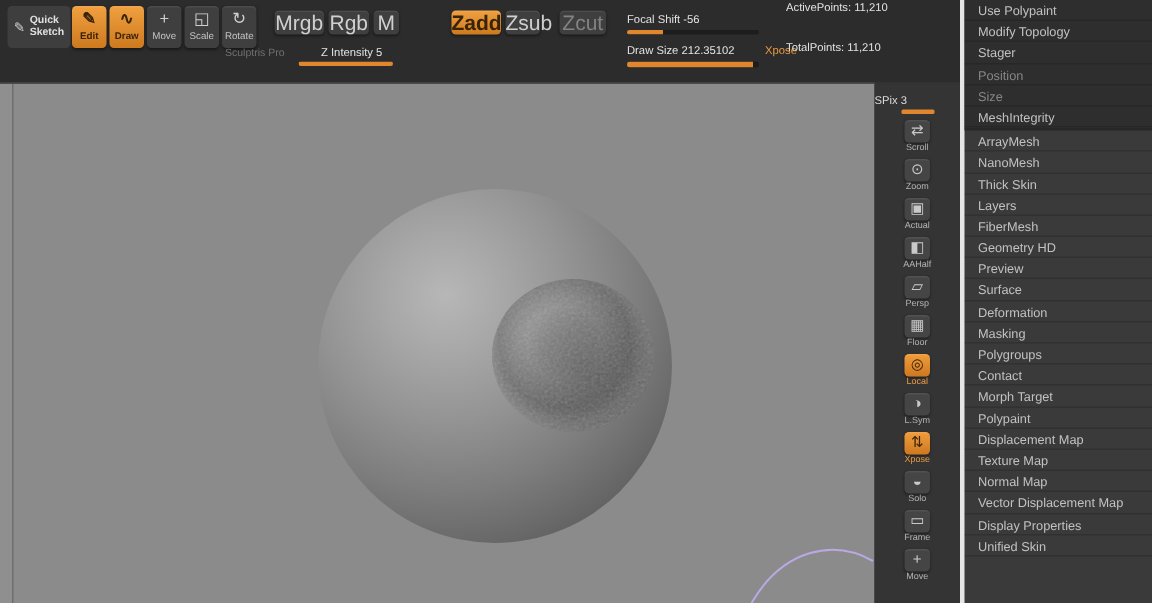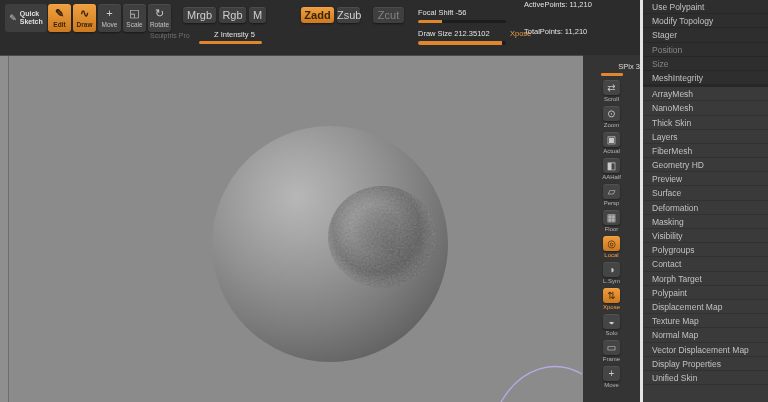--- a/index.html
+++ b/index.html
@@ -11,21 +11,21 @@
   .qs{position:absolute;left:5px;top:4px;width:42px;height:28px;background:#3e3e3e;border-radius:3px;
       display:flex;align-items:center;justify-content:center;gap:3px;}
   .qs .qs-icon{font-size:9px;color:#cfcfcf;}
   .qs .qs-text{font-size:7px;line-height:8px;color:#e0e0e0;font-weight:bold;text-align:left;}
   .tool-btn{position:absolute;top:4px;width:23px;height:28px;background:#3f3f3f;border-radius:3px;text-align:center;}
   .tool-btn .t-icon{font-size:11px;line-height:15px;height:15px;color:#cfcfcf;margin-top:2px;}
   .tool-btn .t-label{font-size:6.5px;color:#c3c3c3;}
   .tool-btn.orange{background:linear-gradient(#f0a041,#cd7a1e);}
   .tool-btn.orange .t-icon,.tool-btn.orange .t-label{color:#3a2408;font-weight:bold;}
   .mode-btn{position:absolute;top:7px;height:16px;line-height:16px;background:#3f3f3f;border-radius:3px;
-            font-size:11px;color:#cfcfcf;text-align:center;}
+            font-size:14px;color:#cfcfcf;text-align:center;}
   .mode-btn.orange{background:linear-gradient(#f0a041,#cd7a1e);color:#3a2408;font-weight:bold;}
   .mode-btn.dim{color:#828282;}
   .tb-text{position:absolute;font-size:7.5px;color:#e2e2e2;white-space:nowrap;}
   .tb-text.dim{color:#6f6f6f;font-size:7px;}
   .tb-text.orange{color:#e89b43;}
   .track{position:absolute;height:3px;background:#1d1d1d;border-radius:2px;overflow:hidden;}
   .track .fill{height:100%;background:#e0862f;}
   .track.thick{height:4px;}
 
   
@@ -37,21 +37,21 @@
   .crater{position:absolute;left:116px;top:60px;width:108px;height:102px;border-radius:50%;overflow:hidden;
     background:
       radial-gradient(circle at 45% 42%, rgba(130,130,130,0) 30%, rgba(72,72,72,.45) 52%, rgba(100,100,100,.30) 64%, rgba(130,130,130,0) 76%),
       radial-gradient(circle at 58% 60%, rgba(52,52,52,.45) 0%, rgba(60,60,60,.28) 35%, rgba(82,82,82,.12) 55%, rgba(0,0,0,0) 72%);
     filter:blur(.5px);}
   .crater svg{position:absolute;left:0;top:0;width:100%;height:100%;opacity:.28;}
   .stroke-preview{position:absolute;left:498px;top:300px;width:86px;height:47px;}
 
   
   .shelf{position:absolute;left:583px;top:55px;width:57px;height:347px;background:#343434;z-index:3;}
-  .spix{text-align:right;padding-top:7px;}
+  .spix{text-align:left;padding-top:7px;}
   .spix .spix-label{font-size:7.5px;color:#dcdcdc;}
   .spix .spix-bar{width:22px;height:3px;background:#e0862f;margin:2px auto 2px;border-radius:1px;}
   .shelf-item{width:100%;height:26px;display:flex;flex-direction:column;align-items:center;justify-content:center;cursor:pointer;}
   .shelf-icon{width:17px;height:15px;background:#454545;border-radius:3px;color:#c9c9c9;font-size:10px;line-height:15px;
               text-align:center;box-shadow:inset 0 1px 0 rgba(255,255,255,.07),0 1px 2px rgba(0,0,0,.4);}
   .shelf-item.active .shelf-icon{background:linear-gradient(#f09d3d,#cd7820);color:#3a2306;}
   .shelf-label{font-size:6px;color:#b3b3b3;margin-top:1px;}
   .shelf-item.active .shelf-label{color:#eb9c46;}
 
   
@@ -215,21 +215,20 @@
     <div class="p-item">ArrayMesh</div>
     <div class="p-item">NanoMesh</div>
     <div class="p-item">Thick Skin</div>
     <div class="p-item">Layers</div>
     <div class="p-item">FiberMesh</div>
     <div class="p-item">Geometry HD</div>
     <div class="p-item">Preview</div>
     <div class="p-item">Surface</div>
     <div class="p-item">Deformation</div>
     <div class="p-item">Masking</div>
-    <div class="p-item">Visibility</div>
     <div class="p-item">Polygroups</div>
     <div class="p-item">Contact</div>
     <div class="p-item">Morph Target</div>
     <div class="p-item">Polypaint</div>
     <div class="p-item">Displacement Map</div>
     <div class="p-item">Texture Map</div>
     <div class="p-item">Normal Map</div>
     <div class="p-item">Vector Displacement Map</div>
     <div class="p-item">Display Properties</div>
     <div class="p-item">Unified Skin</div>

